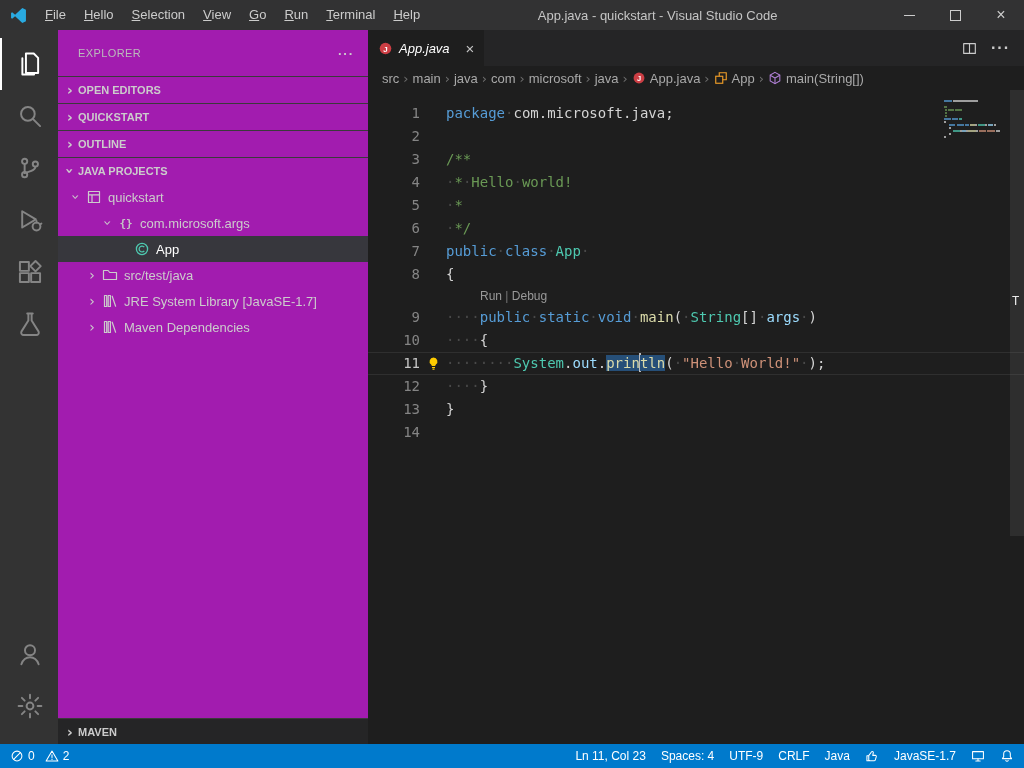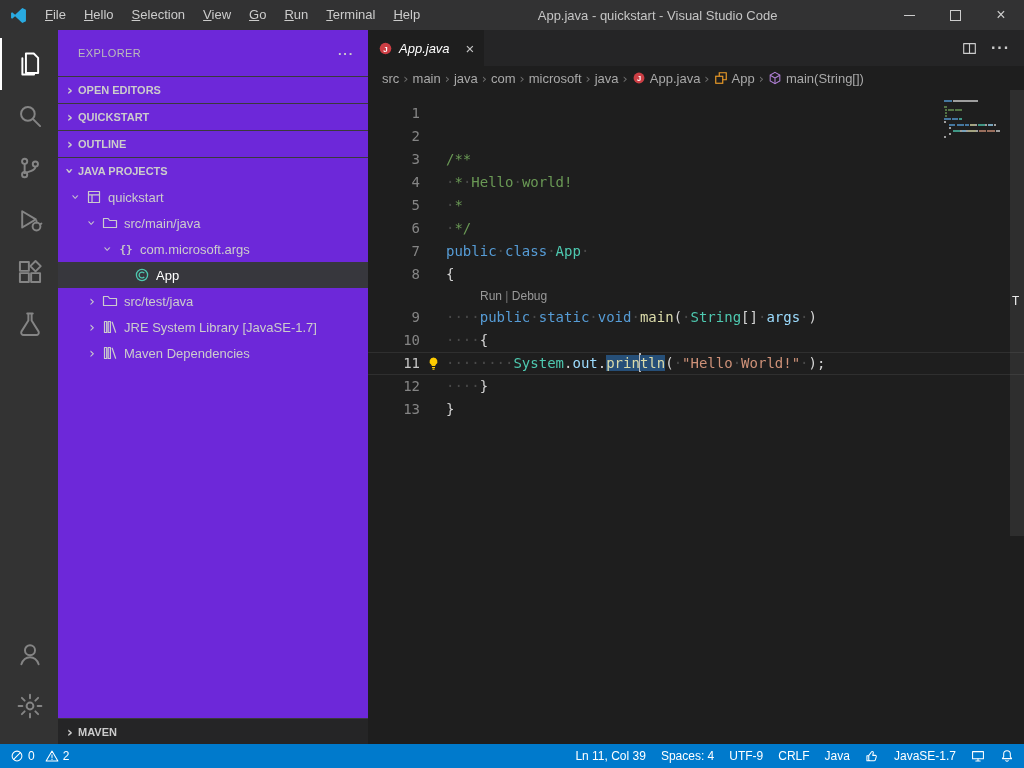--- a/index.html
+++ b/index.html
@@ -25,21 +25,21 @@
   main{position:absolute;top:30px;bottom:24px;left:0;right:0;display:flex}
 
   
   .activitybar{width:58px;background:#333333;display:flex;flex-direction:column;justify-content:space-between;
                padding-top:8px;padding-bottom:12px;box-sizing:border-box}
   .act-item{height:52px;display:flex;align-items:center;justify-content:center;color:#858585;border-left:2px solid transparent}
   .act-item.active{color:#ffffff;border-left-color:#ffffff}
   .act-item svg{width:26px;height:26px}
 
   
-  .sidebar{width:310px;background:#6d28d9;position:relative;font-size:13px;flex-shrink:0}
+  .sidebar{width:310px;background:#a21caf;position:relative;font-size:13px;flex-shrink:0}
   .sb-header{height:46px;display:flex;align-items:center;padding:0 14px 0 20px}
   .sb-title{font-size:11px;color:#bbbbbb;letter-spacing:.4px;flex:1}
   .sb-actions{color:#cccccc;letter-spacing:1px;font-weight:bold;cursor:pointer}
   .section{height:26px;display:flex;align-items:center;font-weight:bold;font-size:11px;color:#cccccc;
            padding-left:4px;border-top:1px solid #3a3a3a}
   .chev{display:inline-block;width:16px;text-align:center;font-size:14px;line-height:16px;color:#cccccc;
         transform-origin:50% 50%;font-family:"DejaVu Sans",sans-serif}
   .chev.open{transform:rotate(90deg)}
   .chev.none{visibility:hidden}
   .tree-row{height:26px;display:flex;align-items:center;color:#cccccc;cursor:pointer}
@@ -216,29 +216,20 @@
         <div class="tree-row" style="padding-left:10px">
           <span class="chev open">›</span>
           <span class="icon ">
             <svg viewBox="0 0 16 16" fill="none" stroke="currentColor" stroke-width="1.2" stroke-linecap="round" stroke-linejoin="round">
               <rect x="2.5" y="2.5" width="11" height="11"></rect>
               <path d="M2.5 5.8h11M6 5.8v7.7"></path>
             </svg>
           </span>
           <span class="tree-label">quickstart</span>
         </div>
-        <div class="tree-row" style="padding-left:26px">
-          <span class="chev open">›</span>
-          <span class="icon ">
-            <svg viewBox="0 0 16 16" fill="none" stroke="currentColor" stroke-width="1.2" stroke-linecap="round" stroke-linejoin="round">
-              <path d="M1.5 3.5h4.6l1.6 2h6.8v7H1.5z"></path>
-            </svg>
-          </span>
-          <span class="tree-label">src/main/java</span>
-        </div>
         <div class="tree-row" style="padding-left:42px">
           <span class="chev open">›</span>
           <span class="icon braces-icon">{}</span>
           <span class="tree-label">com.microsoft.args</span>
         </div>
         <div class="tree-row selected" style="padding-left:58px">
           <span class="chev none"></span>
           <span class="icon ">
             <svg viewBox="0 0 16 16" fill="none" stroke="#4ec9b0" stroke-width="1.3">
               <circle cx="8" cy="8" r="5.6"></circle>
@@ -355,37 +346,38 @@
             <svg viewBox="0 0 16 16" fill="none" stroke="#b180d7" stroke-width="1.2">
               <path d="M8 1.6l5.5 3.1v6.6L8 14.4l-5.5-3.1V4.7z"></path>
               <path d="M8 8l5.5-3.1M8 8 2.5 4.9M8 8v6.4"></path>
             </svg>
           </span>
           <span>main(String[])</span>
         </span>
       </div>
     <div class="code-area" id="code">
       <div id="lines">
-          <div class="code-row"><span class="lnum">1</span><span class="bulb"></span></div>
+          <div class="code-row"><span class="lnum">1</span><span class="bulb"></span><span class="ltext"><span class="t-kw">package</span><span class="t-ws">·</span><span class="t-def">com</span><span class="t-pun">.</span><span class="t-def">microsoft</span><span class="t-pun">.</span><span class="t-def">java</span><span class="t-pun">;</span></span></div>
           <div class="code-row"><span class="lnum">2</span><span class="bulb"></span><span class="ltext"></span></div>
           <div class="code-row"><span class="lnum">3</span><span class="bulb"></span><span class="ltext"><span class="t-cmt">/**</span></span></div>
           <div class="code-row"><span class="lnum">4</span><span class="bulb"></span><span class="ltext"><span class="t-ws">·</span><span class="t-cmt">*</span><span class="t-ws">·</span><span class="t-cmt">Hello</span><span class="t-ws">·</span><span class="t-cmt">world!</span></span></div>
           <div class="code-row"><span class="lnum">5</span><span class="bulb"></span><span class="ltext"><span class="t-ws">·</span><span class="t-cmt">*</span></span></div>
           <div class="code-row"><span class="lnum">6</span><span class="bulb"></span><span class="ltext"><span class="t-ws">·</span><span class="t-cmt">*/</span></span></div>
           <div class="code-row"><span class="lnum">7</span><span class="bulb"></span><span class="ltext"><span class="t-kw">public</span><span class="t-ws">·</span><span class="t-kw">class</span><span class="t-ws">·</span><span class="t-cls">App</span><span class="t-ws">·</span></span></div>
           <div class="code-row"><span class="lnum">8</span><span class="bulb"></span><span class="ltext"><span class="t-pun">{</span></span></div>
           <div class="codelens"><span class="cl-link">Run</span><span class="cl-sep"> | </span><span class="cl-link">Debug</span></div>
           <div class="code-row"><span class="lnum">9</span><span class="bulb"></span><span class="ltext"><span class="t-ws">····</span><span class="t-kw">public</span><span class="t-ws">·</span><span class="t-kw">static</span><span class="t-ws">·</span><span class="t-kw">void</span><span class="t-ws">·</span><span class="t-fn">main</span><span class="t-pun">(</span><span class="t-ws">·</span><span class="t-cls">String</span><span class="t-pun">[]</span><span class="t-ws">·</span><span class="t-var">args</span><span class="t-ws">·</span><span class="t-pun">)</span></span></div>
           <div class="code-row"><span class="lnum">10</span><span class="bulb"></span><span class="ltext"><span class="t-ws">····</span><span class="t-pun">{</span></span></div>
           <div class="code-row current"><span class="lnum">11</span><span class="bulb"><span class="icon "><svg viewBox="0 0 16 16">
                   <path fill="#ffcc00" d="M8 1.6a4.2 4.2 0 0 0-2.6 7.5c.4.3.8 1 .8 1.5h3.6c0-.5.4-1.2.8-1.5A4.2 4.2 0 0 0 8 1.6z"></path>
                   <path stroke="#ffcc00" stroke-width="1.2" d="M6.4 12.2h3.2M6.9 14h2.2" fill="none"></path>
                 </svg></span></span><span class="ltext"><span class="t-ws">········</span><span class="t-cls">System</span><span class="t-pun">.</span><span class="t-var">out</span><span class="t-pun">.</span><span class="t-sel">prin</span><span class="cursor"></span><span class="t-sel">tln</span><span class="t-pun">(</span><span class="t-ws">·</span><span class="t-str">"Hello</span><span class="t-ws">·</span><span class="t-str">World!"</span><span class="t-ws">·</span><span class="t-pun">)</span><span class="t-pun">;</span></span></div>
           <div class="code-row"><span class="lnum">12</span><span class="bulb"></span><span class="ltext"><span class="t-ws">····</span><span class="t-pun">}</span></span></div>
           <div class="code-row"><span class="lnum">13</span><span class="bulb"></span><span class="ltext"><span class="t-pun">}</span></span></div>
+          <div class="code-row"><span class="lnum">14</span><span class="bulb"></span><span class="ltext"></span></div>
         </div>
       <div class="minimap" id="minimap">
           <div class="mm-row">
             <span class="mm-seg" style="width:8.049999999999999px;background:#569cd6"></span>
             <span style="width:1.15px"></span>
             <span class="mm-seg" style="width:3.4499999999999997px;background:#d4d4d4"></span>
             <span class="mm-seg" style="width:2px;background:#d4d4d4"></span>
             <span class="mm-seg" style="width:10.35px;background:#d4d4d4"></span>
             <span class="mm-seg" style="width:2px;background:#d4d4d4"></span>
             <span class="mm-seg" style="width:4.6px;background:#d4d4d4"></span>
@@ -493,21 +485,21 @@
           <svg viewBox="0 0 16 16" fill="none" stroke="#ffffff" stroke-width="1.2" stroke-linecap="round" stroke-linejoin="round">
             <path d="M8 2.4 14.7 13.8H1.3z"></path>
             <path d="M8 6.6v3.2M8 11.5v.5"></path>
           </svg>
         </span>
         <span>2</span>
       </span>
     </div>
   <div class="sb-right" id="sb-right">
       <span class="sb-item">
-        <span>Ln 11, Col 39</span>
+        <span>Ln 11, Col 23</span>
       </span>
       <span class="sb-item">
         <span>Spaces: 4</span>
       </span>
       <span class="sb-item">
         <span>UTF-9</span>
       </span>
       <span class="sb-item">
         <span>CRLF</span>
       </span>

